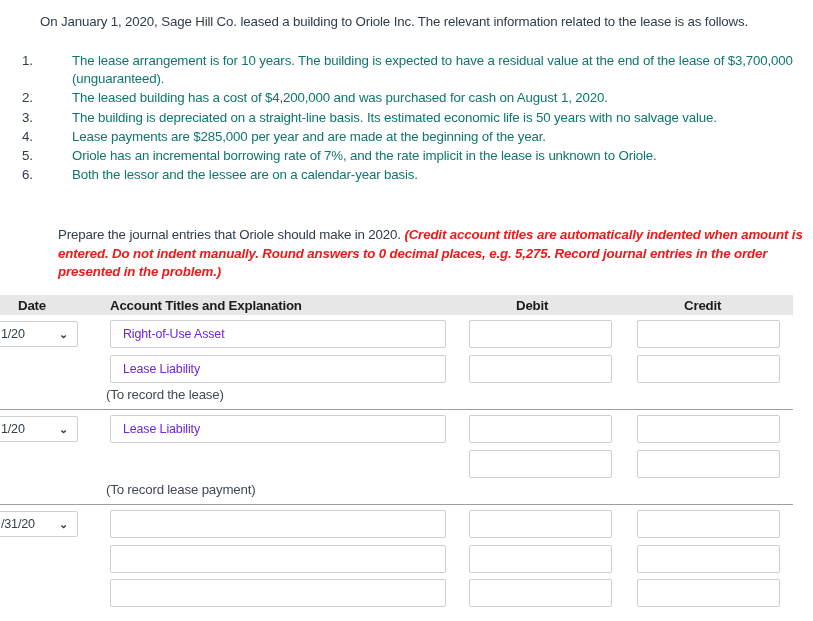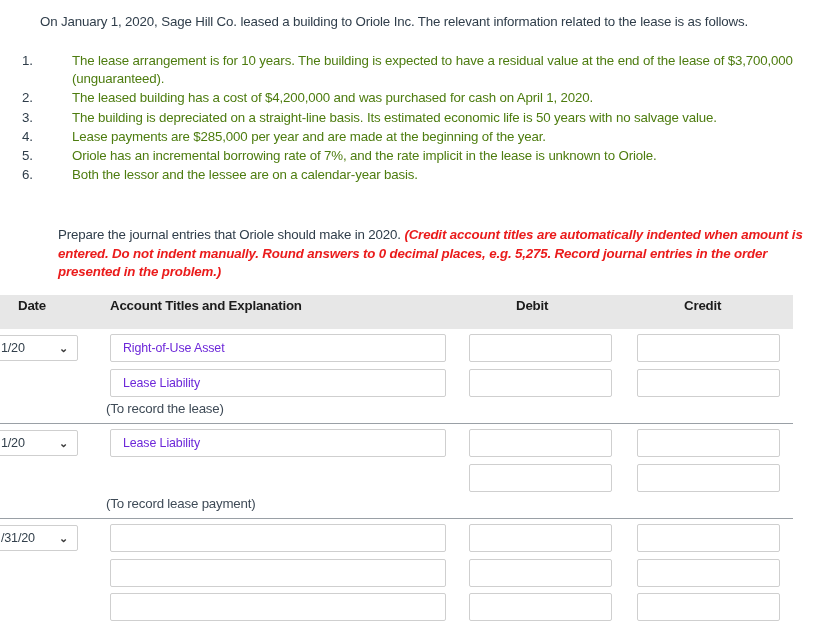--- a/index.html
+++ b/index.html
@@ -26,21 +26,21 @@
   
   .facts {
     position: absolute;
     left: 22px; top: 52px; width: 780px;
     font-size: 13.3px;
     line-height: 18.2px;
     letter-spacing: -0.15px;
   }
   .fact { display: flex; align-items: flex-start; margin-bottom: 1px; }
   .fact-num { width: 50px; flex: 0 0 50px; color: #2f3d4a; }
-  .fact-text { flex: 1 1 auto; color: #4d7c0f; }
+  .fact-text { flex: 1 1 auto; color: #0f766e; }
 
   
   .instruction {
     position: absolute;
     left: 22px; top: 226px; width: 760px;
     font-size: 13.3px;
     line-height: 18.6px;
     color: #2f3d4a;
     letter-spacing: -0.15px;
     margin-left: 36px;
@@ -52,21 +52,21 @@
   }
 
   
   .jtable {
     position: absolute;
     left: 0px; top: 295px;
     width: 793px;
   }
   .jhead {
     position: relative;
-    height: 34px;
+    height: 20px;
     background: #e7e7e7;
     width: 793px;
   }
   .jhead span {
     position: absolute;
     top: 3px;
     font-size: 13.3px;
     font-weight: bold;
     color: #1c1c1c;
     letter-spacing: -0.2px;
@@ -161,21 +161,21 @@
 
   <div class="intro">On January 1, 2020, Sage Hill Co. leased a building to Oriole Inc. The relevant information related to the lease is as follows.</div>
 
   <div class="facts">
     <div class="fact">
       <div class="fact-num">1.</div>
       <div class="fact-text">The lease arrangement is for 10 years. The building is expected to have a residual value at the end of the lease of $3,700,000 (unguaranteed).</div>
     </div>
     <div class="fact">
       <div class="fact-num">2.</div>
-      <div class="fact-text">The leased building has a cost of $4,200,000 and was purchased for cash on April 1, 2020.</div>
+      <div class="fact-text">The leased building has a cost of $4,200,000 and was purchased for cash on August 1, 2020.</div>
     </div>
     <div class="fact">
       <div class="fact-num">3.</div>
       <div class="fact-text">The building is depreciated on a straight-line basis. Its estimated economic life is 50 years with no salvage value.</div>
     </div>
     <div class="fact">
       <div class="fact-num">4.</div>
       <div class="fact-text">Lease payments are $285,000 per year and are made at the beginning of the year.</div>
     </div>
     <div class="fact">

